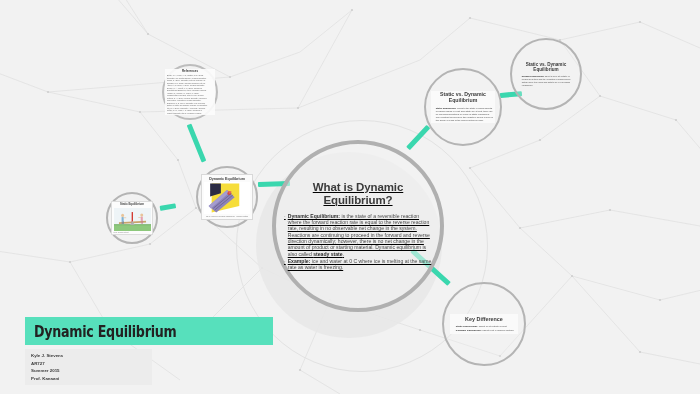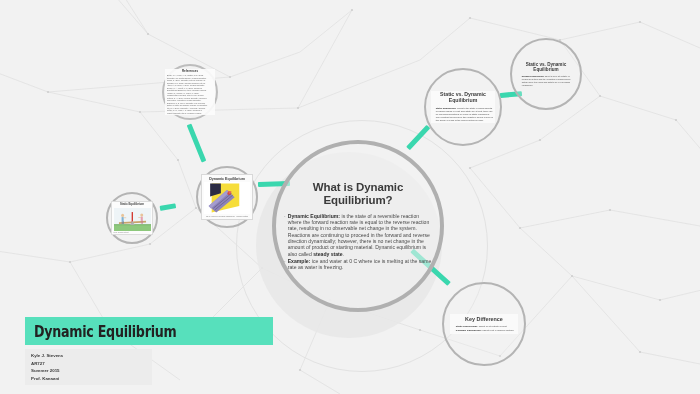--- a/index.html
+++ b/index.html
@@ -74,20 +74,21 @@
     left: 272px; top: 140px;
     width: 172px; height: 172px;
     border-width: 4px;
     border-color: #b0b0b0;
     background: rgba(243,243,243,0.55);
   }
   #main-node .node-inner {
     width: 152px;
     padding: 0 2px;
     background: transparent;
+    text-decoration: underline;
   }
   #main-node .node-title {
     font-size: 11.5px;
     margin-bottom: 5px;
     letter-spacing: -0.1px;
   }
   #main-node .node-body { font-size: 5.1px; }
   #main-node .bullet { margin-top: 1px; }
 
   

